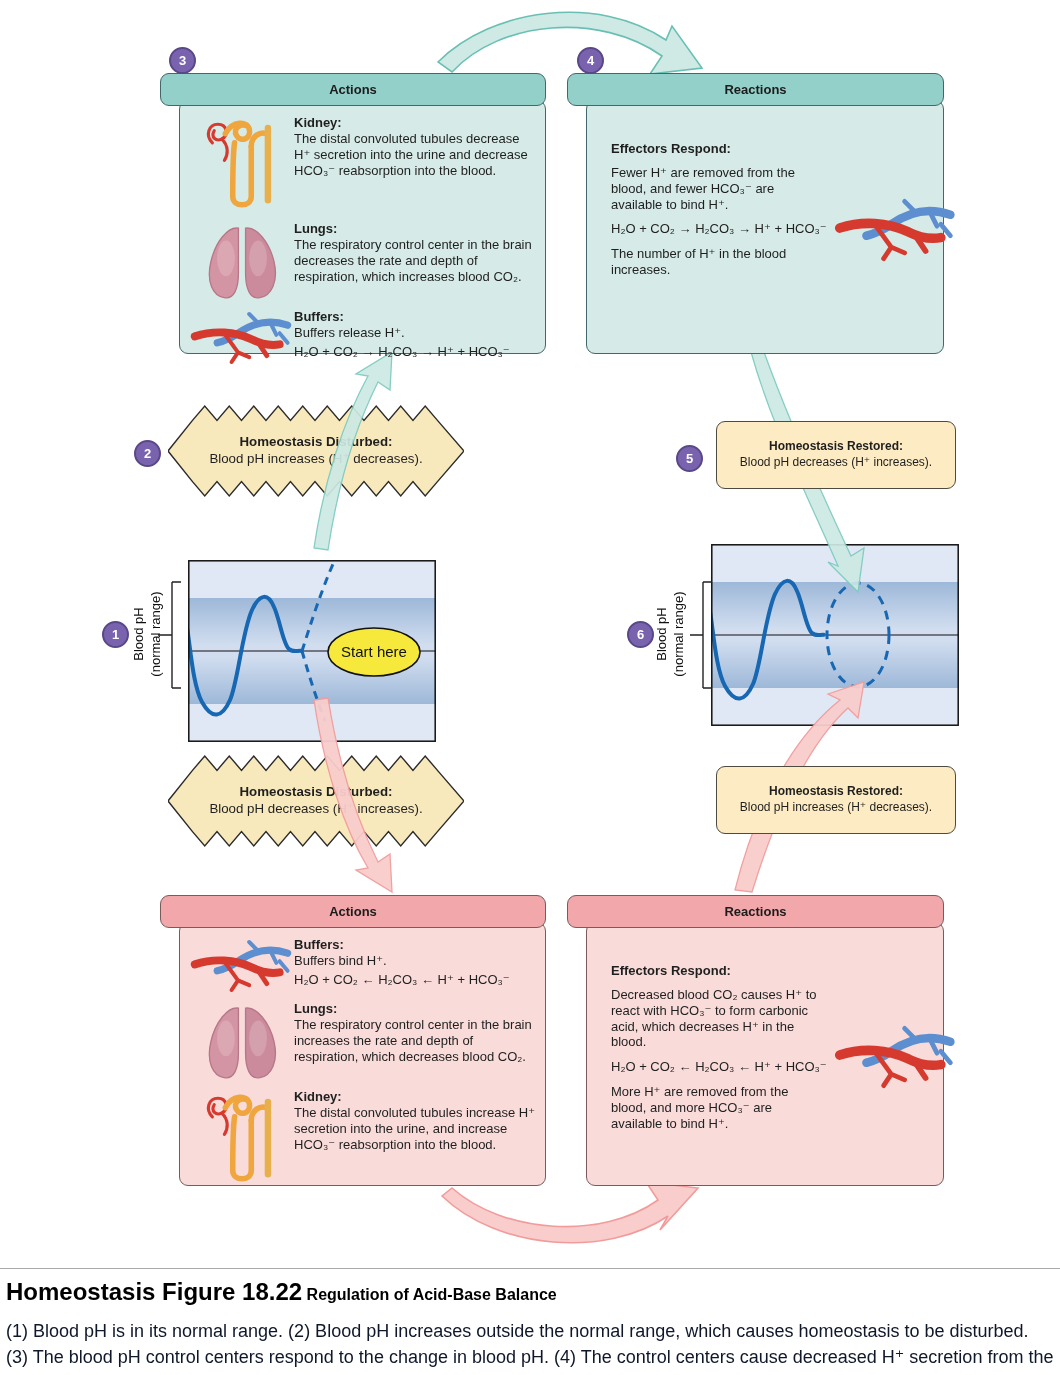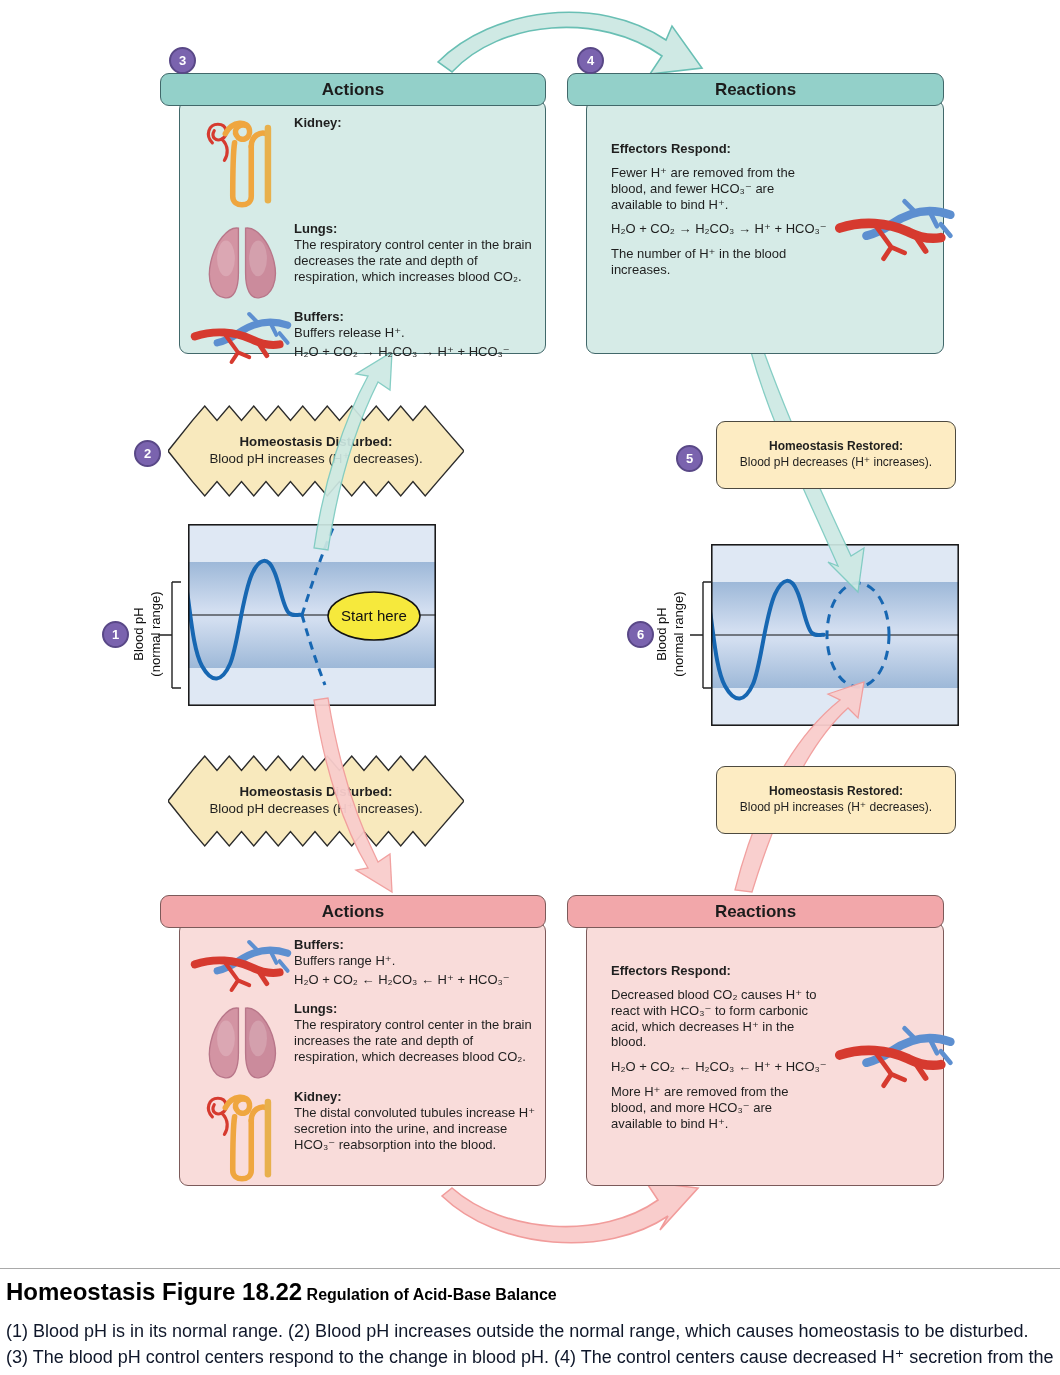--- a/index.html
+++ b/index.html
@@ -9,21 +9,21 @@
   .overlay{position:absolute;left:0;top:0;z-index:2;pointer-events:none;}
 
   
   .num{position:absolute;z-index:5;width:23px;height:23px;border-radius:50%;
        background:#7a63ae;border:2px solid #594887;color:#fff;font-size:13px;font-weight:bold;
        display:flex;align-items:center;justify-content:center;}
 
   
   .panel{position:absolute;z-index:3;}
   .p-hd{position:absolute;left:0;right:0;top:0;height:31px;border:1.7px solid;border-radius:9px;
-        display:flex;align-items:center;justify-content:center;font-weight:bold;font-size:17px;color:#1c1c1c;}
+        display:flex;align-items:center;justify-content:center;font-weight:bold;font-size:13px;color:#1c1c1c;}
   .p-bd{position:absolute;left:0;right:0;top:27px;bottom:0;border:1.7px solid;border-radius:9px;
         padding:14px 8px 8px 10px;box-sizing:border-box;margin-left:19px;}
   .teal .p-hd{background:#93d0c9;border-color:#41686a;}
   .teal .p-bd{background:#d6ebe7;border-color:#41686a;}
   .pink .p-hd{background:#f2a7aa;border-color:#7c5a5a;}
   .pink .p-bd{background:#f9dcda;border-color:#7c5a5a;}
 
   .row{display:flex;align-items:flex-start;margin-bottom:6px;}
   .icon-cell{flex:0 0 104px;display:flex;justify-content:center;}
   .txt{flex:1;font-size:13px;line-height:1.22;padding-right:2px;}
@@ -100,20 +100,21 @@
             <path d="M14,30 C6,22 10,10 20,10 C30,10 32,22 24,26 C18,29 12,24 16,17" stroke="#d63a2f" stroke-width="3.4"></path>
             <path d="M24,26 C32,33 31,43 27,49" stroke="#d63a2f" stroke-width="3.4"></path>
             <path d="M28,20 C36,6 52,6 54,16 C56,26 44,30 40,22 C36,15 44,8 52,12" stroke="#efa63f" stroke-width="6"></path>
             <path d="M38,30 C36,42 36,80 36,88 C36,100 56,100 56,88 L56,34" stroke="#efa63f" stroke-width="6"></path>
             <path d="M56,34 C56,22 66,18 72,20" stroke="#efa63f" stroke-width="6"></path>
             <path d="M74,14 L74,92" stroke="#e8b04c" stroke-width="7"></path>
           </svg>
         </div>
         <div class="txt">
           <span class="lbl">Kidney:</span>
+          <span>The distal convoluted tubules decrease H⁺ secretion into the urine and decrease HCO₃⁻ reabsorption into the blood.</span>
         </div>
       </div>
       <div class="row">
         <div class="icon-cell">
           <svg width="92" height="82" viewBox="0 0 100 92">
             <path d="M46,8 C34,6 20,24 15,46 C10,68 17,84 30,86 C41,88 46,76 46,58 Z" fill="#d394a3" stroke="#b87689" stroke-width="1.5"></path>
             <path d="M54,8 C66,6 81,24 86,46 C91,68 83,84 70,86 C59,88 54,76 54,58 Z" fill="#cb8b9c" stroke="#b87689" stroke-width="1.5"></path>
             <ellipse cx="32" cy="42" rx="10" ry="20" fill="rgba(255,255,255,0.18)"></ellipse>
             <ellipse cx="68" cy="42" rx="10" ry="20" fill="rgba(255,255,255,0.18)"></ellipse>
           </svg>
@@ -196,21 +197,21 @@
   </div>
   <div class="restored" style="left:716px;top:766px;">
     <div class="b1">Homeostasis Restored:</div>
     <div>Blood pH increases (H⁺ decreases).</div>
   </div>
 
   <div class="axis" style="left:73px;top:616px;">
     <span>Blood pH</span>
     <span>(normal range)</span>
   </div>
-  <div class="graph" style="left:188px;top:524px;">
+  <div class="graph" style="left:188px;top:560px;">
     <svg width="248" height="182" viewBox="0 0 248 182">
       <defs>
         <linearGradient id="bandG" x1="0" y1="0" x2="0" y2="1">
           <stop offset="0" stop-color="#9db8d8"></stop>
             <stop offset="0.45" stop-color="#d2def0"></stop>
           <stop offset="0.55" stop-color="#d2def0"></stop>
             <stop offset="1" stop-color="#9db8d8"></stop>
         </linearGradient>
       </defs>
       <rect x="0" y="0" width="248" height="182" fill="#dfe8f4"></rect>
@@ -249,21 +250,21 @@
             <path d="M86,18 L74,6" stroke="#5d8fd0" stroke-width="5"></path>
             <path d="M100,16 L108,32" stroke="#5d8fd0" stroke-width="5"></path>
             <path d="M112,30 L122,42" stroke="#5d8fd0" stroke-width="5"></path>
             <path d="M6,34 C30,26 56,28 78,38 C90,44 100,46 112,44" stroke="#d63a2f" stroke-width="10"></path>
             <path d="M44,32 L60,54 M60,54 L52,66 M60,54 L74,60" stroke="#d63a2f" stroke-width="5"></path>
             <path d="M84,40 L96,58" stroke="#d63a2f" stroke-width="6"></path>
           </svg>
         </div>
         <div class="txt">
           <span class="lbl">Buffers:</span>
-          <span>Buffers range H⁺.</span>
+          <span>Buffers bind H⁺.</span>
           <div class="eq">H₂O + CO₂ ← H₂CO₃ ← H⁺ + HCO₃⁻</div>
         </div>
       </div>
       <div class="row">
         <div class="icon-cell">
           <svg width="92" height="82" viewBox="0 0 100 92">
             <path d="M46,8 C34,6 20,24 15,46 C10,68 17,84 30,86 C41,88 46,76 46,58 Z" fill="#d394a3" stroke="#b87689" stroke-width="1.5"></path>
             <path d="M54,8 C66,6 81,24 86,46 C91,68 83,84 70,86 C59,88 54,76 54,58 Z" fill="#cb8b9c" stroke="#b87689" stroke-width="1.5"></path>
             <ellipse cx="32" cy="42" rx="10" ry="20" fill="rgba(255,255,255,0.18)"></ellipse>
             <ellipse cx="68" cy="42" rx="10" ry="20" fill="rgba(255,255,255,0.18)"></ellipse>

